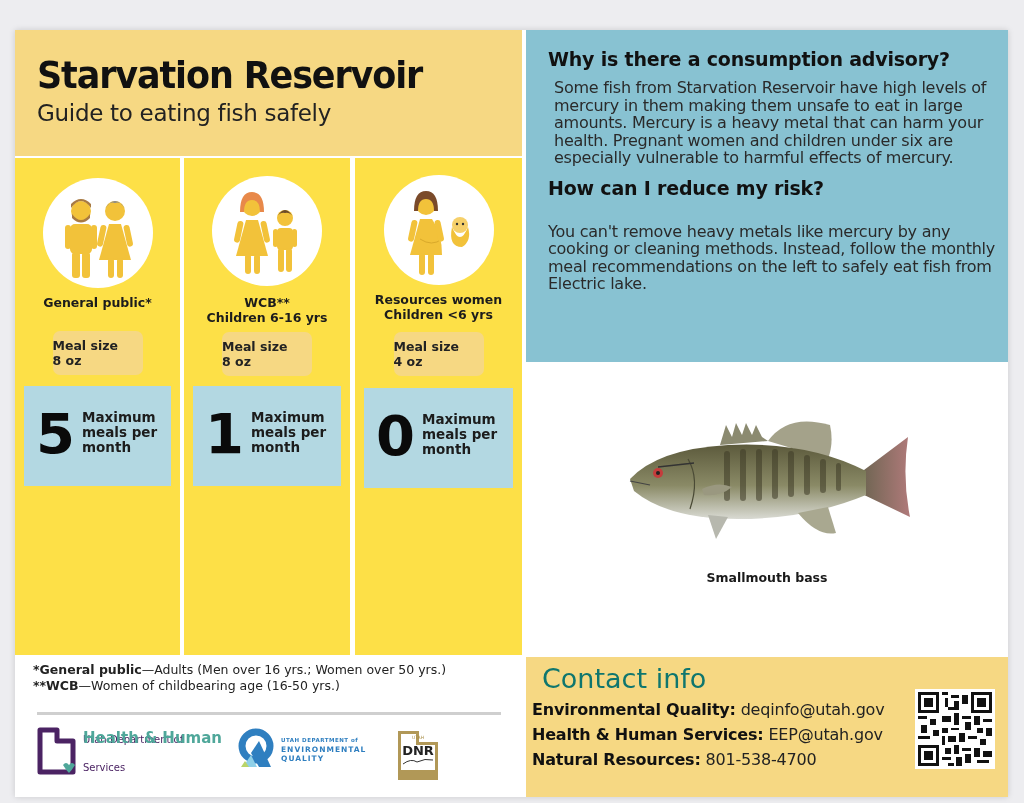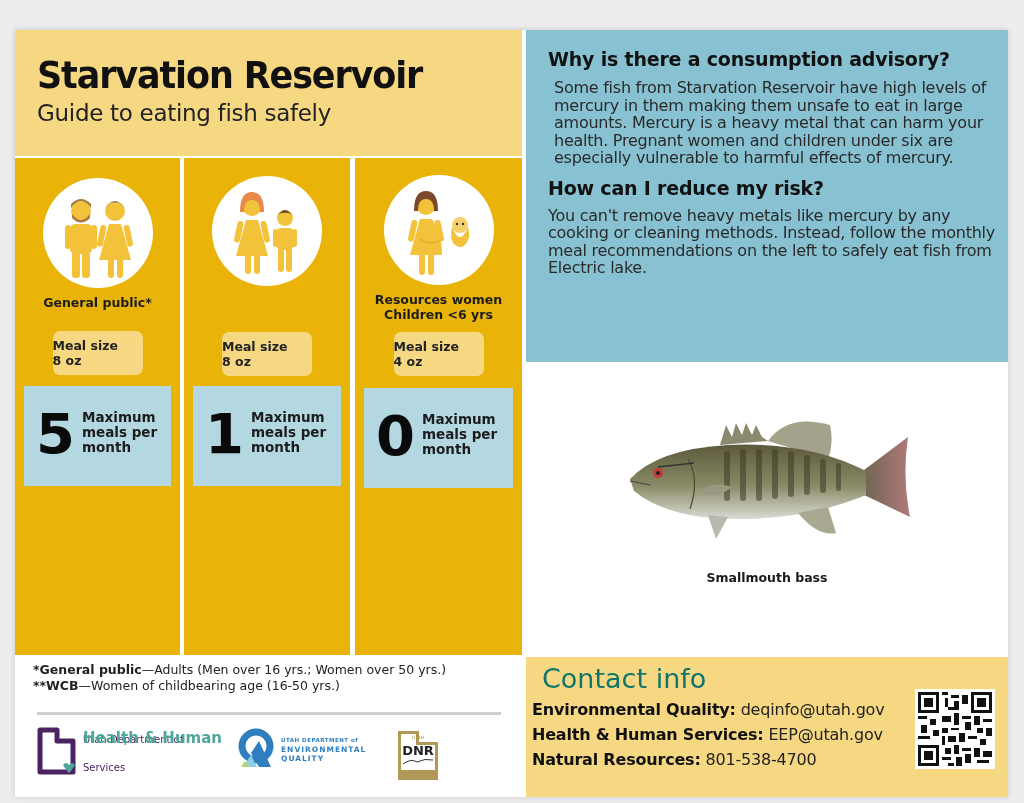--- a/index.html
+++ b/index.html
@@ -8,40 +8,40 @@
 
   .card { position: absolute; left: 15px; top: 30px; width: 993px; height: 767px; background: #fff; box-shadow: 0 0 6px rgba(0,0,0,0.15); }
 
   
   .title-block { position: absolute; left: 0; top: 0; width: 507px; height: 126px; background: #f6d883; padding: 22px 0 0 22px; }
   .title { font-family: "DejaVu Sans", sans-serif; font-weight: bold; font-size: 38px; letter-spacing: -1.2px; color: #111; line-height: 46px; transform: scaleX(0.92); transform-origin: left; white-space: nowrap; }
   .subtitle { font-size: 23px; color: #222; margin-top: 2px; letter-spacing: -0.3px; white-space: nowrap; }
 
   
   .columns { position: absolute; left: 0; top: 128px; width: 507px; height: 497px; background: #fff; }
-  .col { position: absolute; top: 0; height: 497px; background: #eab308; }
+  .col { position: absolute; top: 0; height: 497px; background: #fde047; }
   .col .circle { position: absolute; width: 110px; height: 110px; border-radius: 50%; background: #fff; left: 50%; transform: translateX(-50%); top: 20px; }
   .col .group-label { position: absolute; left: 0; right: 0; text-align: center; font-weight: bold; font-size: 12.5px; color: #1c1c1c; line-height: 15px; }
   .col .meal-size { position: absolute; left: 50%; transform: translateX(-50%); width: 90px; height: 44px; background: #f6d883; border-radius: 7px; text-align: left; font-weight: bold; font-size: 12.5px; line-height: 15px; padding-top: 7px; color: #222; }
   .col .max-box { position: absolute; left: 9px; right: 9px; background: #b3d8e2; height: 100px; }
   .max-box .num { position: absolute; left: 12px; top: 18px; font-weight: bold; font-size: 56px; line-height: 60px; color: #0a0a0a; }
   .max-box .num-label { position: absolute; left: 58px; top: 24px; font-weight: bold; font-size: 13.5px; line-height: 15px; color: #1c1c1c; }
 
   
   .footnotes { position: absolute; left: 18px; top: 632px; font-size: 12.5px; line-height: 16px; color: #222; }
   .footnotes b { font-weight: bold; }
   .divider { position: absolute; left: 22px; top: 682px; width: 464px; height: 3px; background: #cfcfcf; }
 
   .logos { position: absolute; left: 0; top: 690px; width: 507px; height: 70px; }
 
   
   .why-block { position: absolute; left: 511px; top: 0; width: 482px; height: 332px; background: #88c2d2; padding: 18px 0 0 22px; }
   .h2 { font-weight: bold; font-size: 19px; color: #111; letter-spacing: -0.2px; white-space: nowrap; }
   .para { font-size: 16px; line-height: 17.5px; color: #2a2a2a; margin-top: 9px; padding-left: 6px; letter-spacing: -0.25px; }
-  .para2 { font-size: 16px; line-height: 17.5px; color: #2a2a2a; margin-top: 8px; letter-spacing: -0.25px; }
+  .para2 { font-size: 16px; line-height: 17.5px; color: #2a2a2a; margin-top: 24px; letter-spacing: -0.25px; }
 
   .fish-block { position: absolute; left: 511px; top: 332px; width: 482px; height: 293px; background: #fff; }
   .fish-caption { position: absolute; left: 0; right: 0; top: 208px; text-align: center; font-weight: bold; font-size: 12.5px; color: #1a1a1a; }
 
   .contact-block { position: absolute; left: 511px; top: 627px; width: 482px; height: 140px; background: #f6d883; padding: 4px 0 0 6px; }
   .contact-title { font-size: 27px; color: #0f766e; padding-left: 10px; line-height: 36px; }
   .contact-line { font-size: 16px; line-height: 25px; color: #222; white-space: nowrap; letter-spacing: -0.2px; }
   .contact-line b { font-weight: bold; color: #111; }
   .qr { position: absolute; right: 13px; top: 32px; width: 80px; height: 80px; background: #fff; padding: 3px; }
 </style>
@@ -107,20 +107,24 @@
           <rect x="42" y="78" width="6" height="20" rx="3" fill="#f2c23a"></rect>
 
           <circle cx="73" cy="42" r="8" fill="#f2c23a"></circle>
           <path d="M65 41 q8 -14 16 0 q-3 -5 -8 -4 q-5 -1 -8 4z" fill="#6b4a2a"></path>
           <rect x="65" y="52" width="16" height="22" rx="4" fill="#f2c23a"></rect>
           <rect x="61" y="53" width="5" height="18" rx="2.5" fill="#f2c23a"></rect>
           <rect x="80" y="53" width="5" height="18" rx="2.5" fill="#f2c23a"></rect>
           <rect x="66" y="72" width="6" height="24" rx="3" fill="#f2c23a"></rect>
           <rect x="74" y="72" width="6" height="24" rx="3" fill="#f2c23a"></rect>
         </svg>
+      </div>
+      <div class="group-label" style="top:137px;">
+        <div>WCB**</div>
+        <div>Children 6-16 yrs</div>
       </div>
       <div class="meal-size" style="top:174px;">
         <div>Meal size</div>
         <div>8 oz</div>
       </div>
       <div class="max-box" style="top:228px;">
         <div class="num">1</div>
         <div class="num-label">
           <div>Maximum</div>
           <div>meals per</div>

